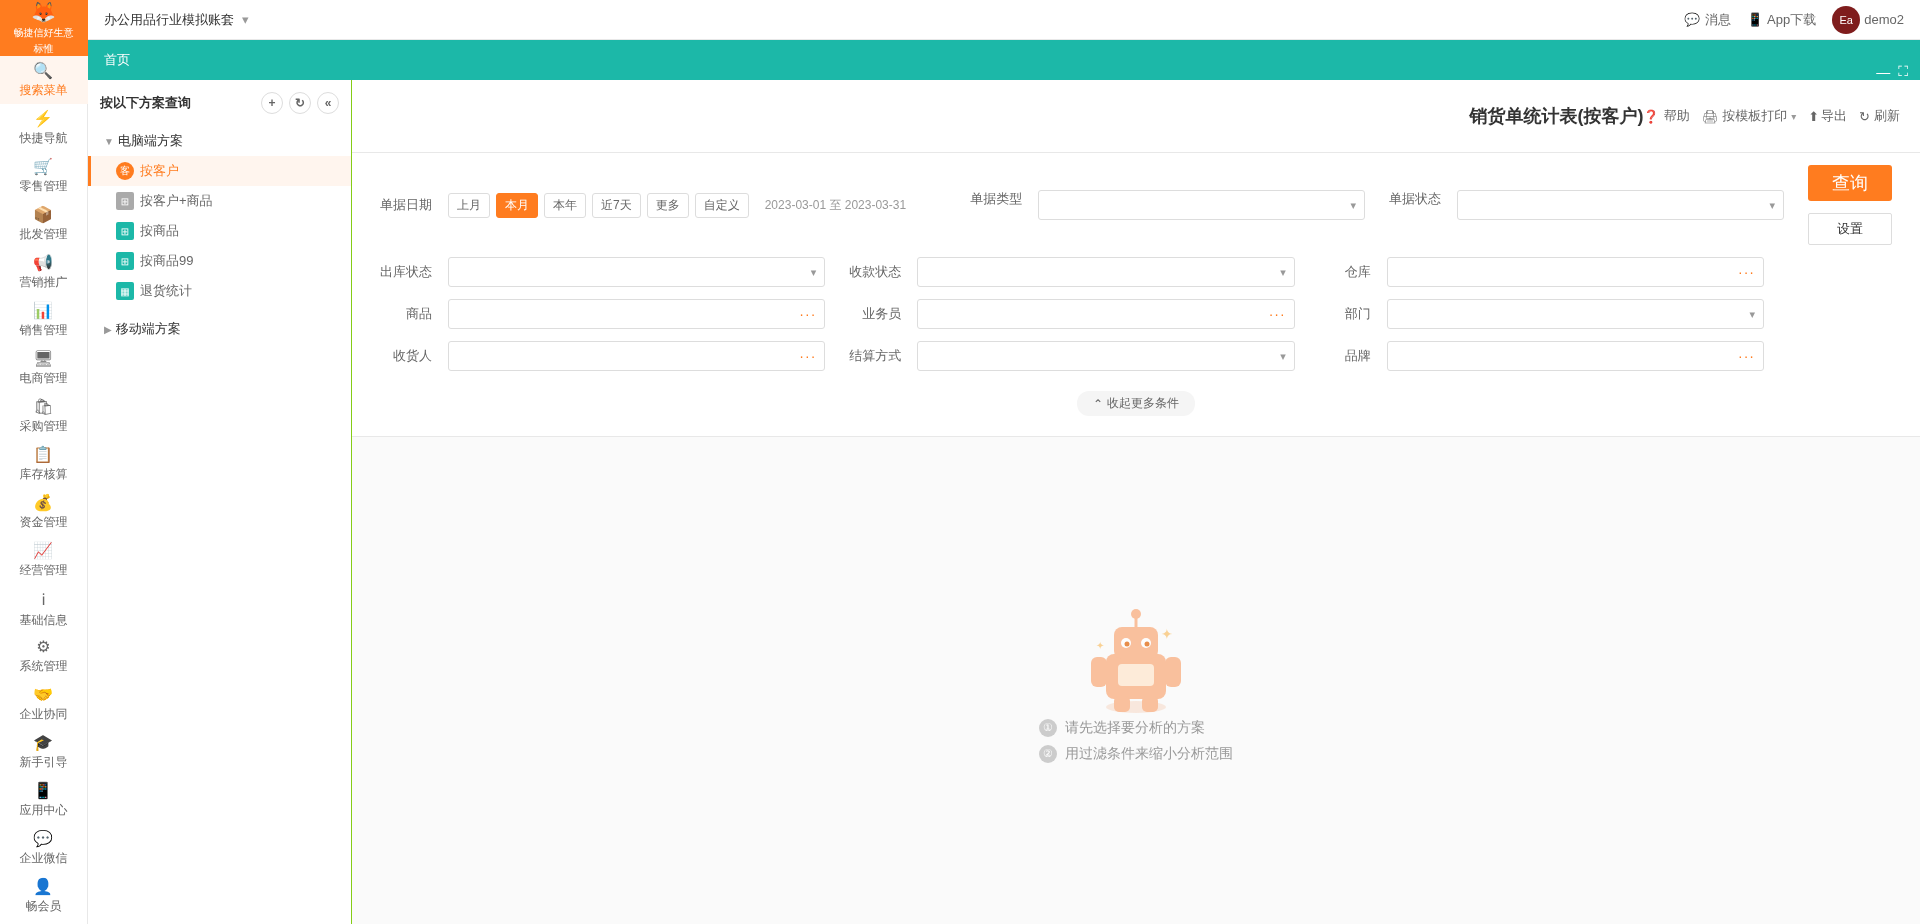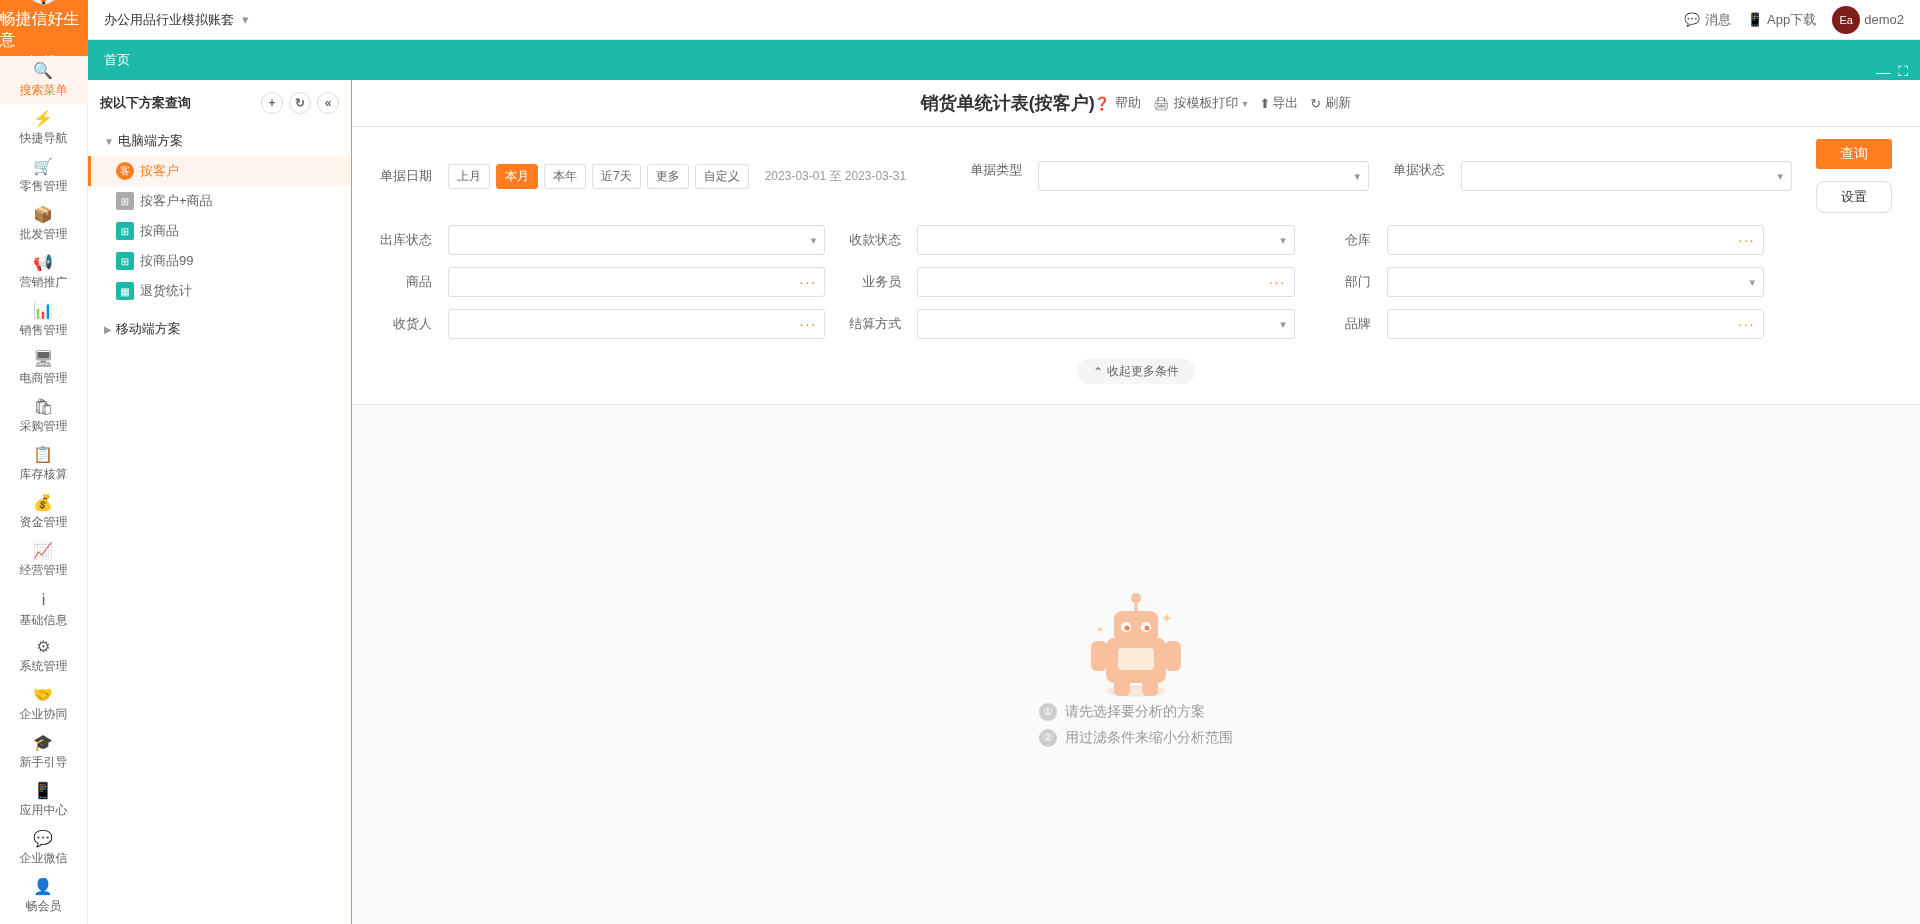--- a/index.html
+++ b/index.html
@@ -2,21 +2,21 @@
 <html><head>
   <meta charset="utf-8">
   <style>
     * { box-sizing: border-box; margin: 0; padding: 0; }
     body { font-family: 'Microsoft YaHei', Arial, sans-serif; font-size: 13px; background: #f5f5f5; color: #333; display: flex; height: 924px; overflow: hidden; }
 
     
     .sidebar { width: 88px; background: #fff; display: flex; flex-direction: column; align-items: center; border-right: 1px solid #e8e8e8; height: 100%; }
     .logo { width: 88px; height: 56px; background: #ff7c1f; display: flex; flex-direction: column; align-items: center; justify-content: center; color: #fff; font-size: 10px; cursor: pointer; }
     .logo-icon { font-size: 20px; }
-    .logo-text { font-size: 16px; margin-top: 2px; }
+    .logo-text { font-size: 10px; margin-top: 2px; }
     .sidebar-item { width: 88px; height: 48px; display: flex; flex-direction: column; align-items: center; justify-content: center; cursor: pointer; font-size: 12px; color: #666; border-bottom: none; }
     .sidebar-item .s-icon { font-size: 16px; margin-bottom: 2px; }
     .sidebar-search { background: #fff5ee; color: #ff7c1f; }
 
     
     .main { flex: 1; display: flex; flex-direction: column; overflow: hidden; }
 
     
     .top-header { height: 40px; background: #fff; display: flex; align-items: center; justify-content: space-between; padding: 0 16px; border-bottom: 1px solid #e8e8e8; }
     .header-left { display: flex; align-items: center; gap: 8px; font-size: 13px; color: #333; }
@@ -47,21 +47,21 @@
     .tree-child { display: flex; align-items: center; gap: 6px; padding: 6px 28px; cursor: pointer; font-size: 13px; color: #666; }
     .tree-child.active { color: #ff7c1f; background: #fff5ee; border-left: 3px solid #ff7c1f; padding-left: 25px; }
     .tree-child .c-icon { width: 18px; height: 18px; border-radius: 50%; background: #ff7c1f; display: flex; align-items: center; justify-content: center; font-size: 10px; color: #fff; }
     .tree-child .c-icon-sq { width: 18px; height: 18px; background: #ff7c1f; display: flex; align-items: center; justify-content: center; font-size: 10px; color: #fff; border-radius: 2px; }
     .tree-child .c-icon-bar { width: 18px; height: 18px; background: #1cb8a8; display: flex; align-items: center; justify-content: center; font-size: 10px; color: #fff; border-radius: 2px; }
 
     
     .right-panel { flex: 1; display: flex; flex-direction: column; background: #fafafa; }
 
     
-    .page-title-bar { display: flex; align-items: center; justify-content: center; padding: 11px 20px; background: #fff; border-bottom: 1px solid #e8e8e8; }
+    .page-title-bar { display: flex; align-items: center; justify-content: flex-end; padding: 24px 20px; background: #fff; border-bottom: 1px solid #e8e8e8; }
     .page-title { font-size: 18px; font-weight: bold; color: #333; }
     .title-actions { display: flex; align-items: center; gap: 12px; }
     .title-action-item { display: flex; align-items: center; gap: 4px; cursor: pointer; font-size: 13px; color: #666; }
     .export-btn { display: flex; align-items: center; gap: 2px; cursor: pointer; font-size: 13px; color: #666; }
     .print-btn { display: flex; align-items: center; gap: 4px; cursor: pointer; font-size: 13px; color: #666; }
 
     
     .filter-area { background: #fff; padding: 12px 20px; border-bottom: 1px solid #e8e8e8; }
     .filter-row { display: flex; align-items: center; gap: 16px; margin-bottom: 12px; }
     .filter-row:last-child { margin-bottom: 0; }
@@ -73,22 +73,22 @@
     .filter-select { flex: 1; height: 30px; border: 1px solid #ddd; border-radius: 3px; padding: 0 8px; font-size: 13px; background: #fff; display: flex; align-items: center; justify-content: space-between; cursor: pointer; color: #999; }
     .filter-input-dots { flex: 1; height: 30px; border: 1px solid #ddd; border-radius: 3px; padding: 0 8px; font-size: 13px; background: #fff; display: flex; align-items: center; justify-content: flex-end; cursor: pointer; color: #ff7c1f; }
     .chevron-icon { color: #999; font-size: 11px; }
     .dots-icon { color: #ff7c1f; font-size: 14px; letter-spacing: 1px; }
 
     
     .filter-actions { display: flex; align-items: center; justify-content: center; padding: 8px; }
     .collapse-btn { display: flex; align-items: center; gap: 4px; font-size: 12px; color: #666; cursor: pointer; padding: 4px 16px; background: #f5f5f5; border-radius: 12px; }
 
     
-    .query-btn { background: #ff7c1f; color: #fff; border: none; padding: 6px 24px; border-radius: 3px; font-size: 14px; cursor: pointer; }
-    .settings-btn { background: #fff; color: #333; border: 1px solid #ddd; padding: 6px 16px; border-radius: 8px; font-size: 13px; cursor: pointer; margin-top: 6px; }
+    .query-btn { background: #ff7c1f; color: #fff; border: none; padding: 6px 24px; border-radius: 3px; font-size: 18px; cursor: pointer; }
+    .settings-btn { background: #fff; color: #333; border: 1px solid #ddd; padding: 6px 16px; border-radius: 2px; font-size: 13px; cursor: pointer; margin-top: 6px; }
     .action-col { display: flex; flex-direction: column; gap: 6px; padding: 0 8px; }
 
     
     .empty-state { flex: 1; display: flex; flex-direction: column; align-items: center; justify-content: center; padding: 40px; }
     .empty-tips { display: flex; flex-direction: column; gap: 8px; }
     .empty-tip { display: flex; align-items: center; gap: 8px; font-size: 14px; color: #999; }
     .tip-num { width: 18px; height: 18px; border-radius: 50%; background: #ccc; color: #fff; display: flex; align-items: center; justify-content: center; font-size: 11px; }
 
     .content-body { flex: 1; display: flex; flex-direction: column; overflow: hidden; }
   </style>

